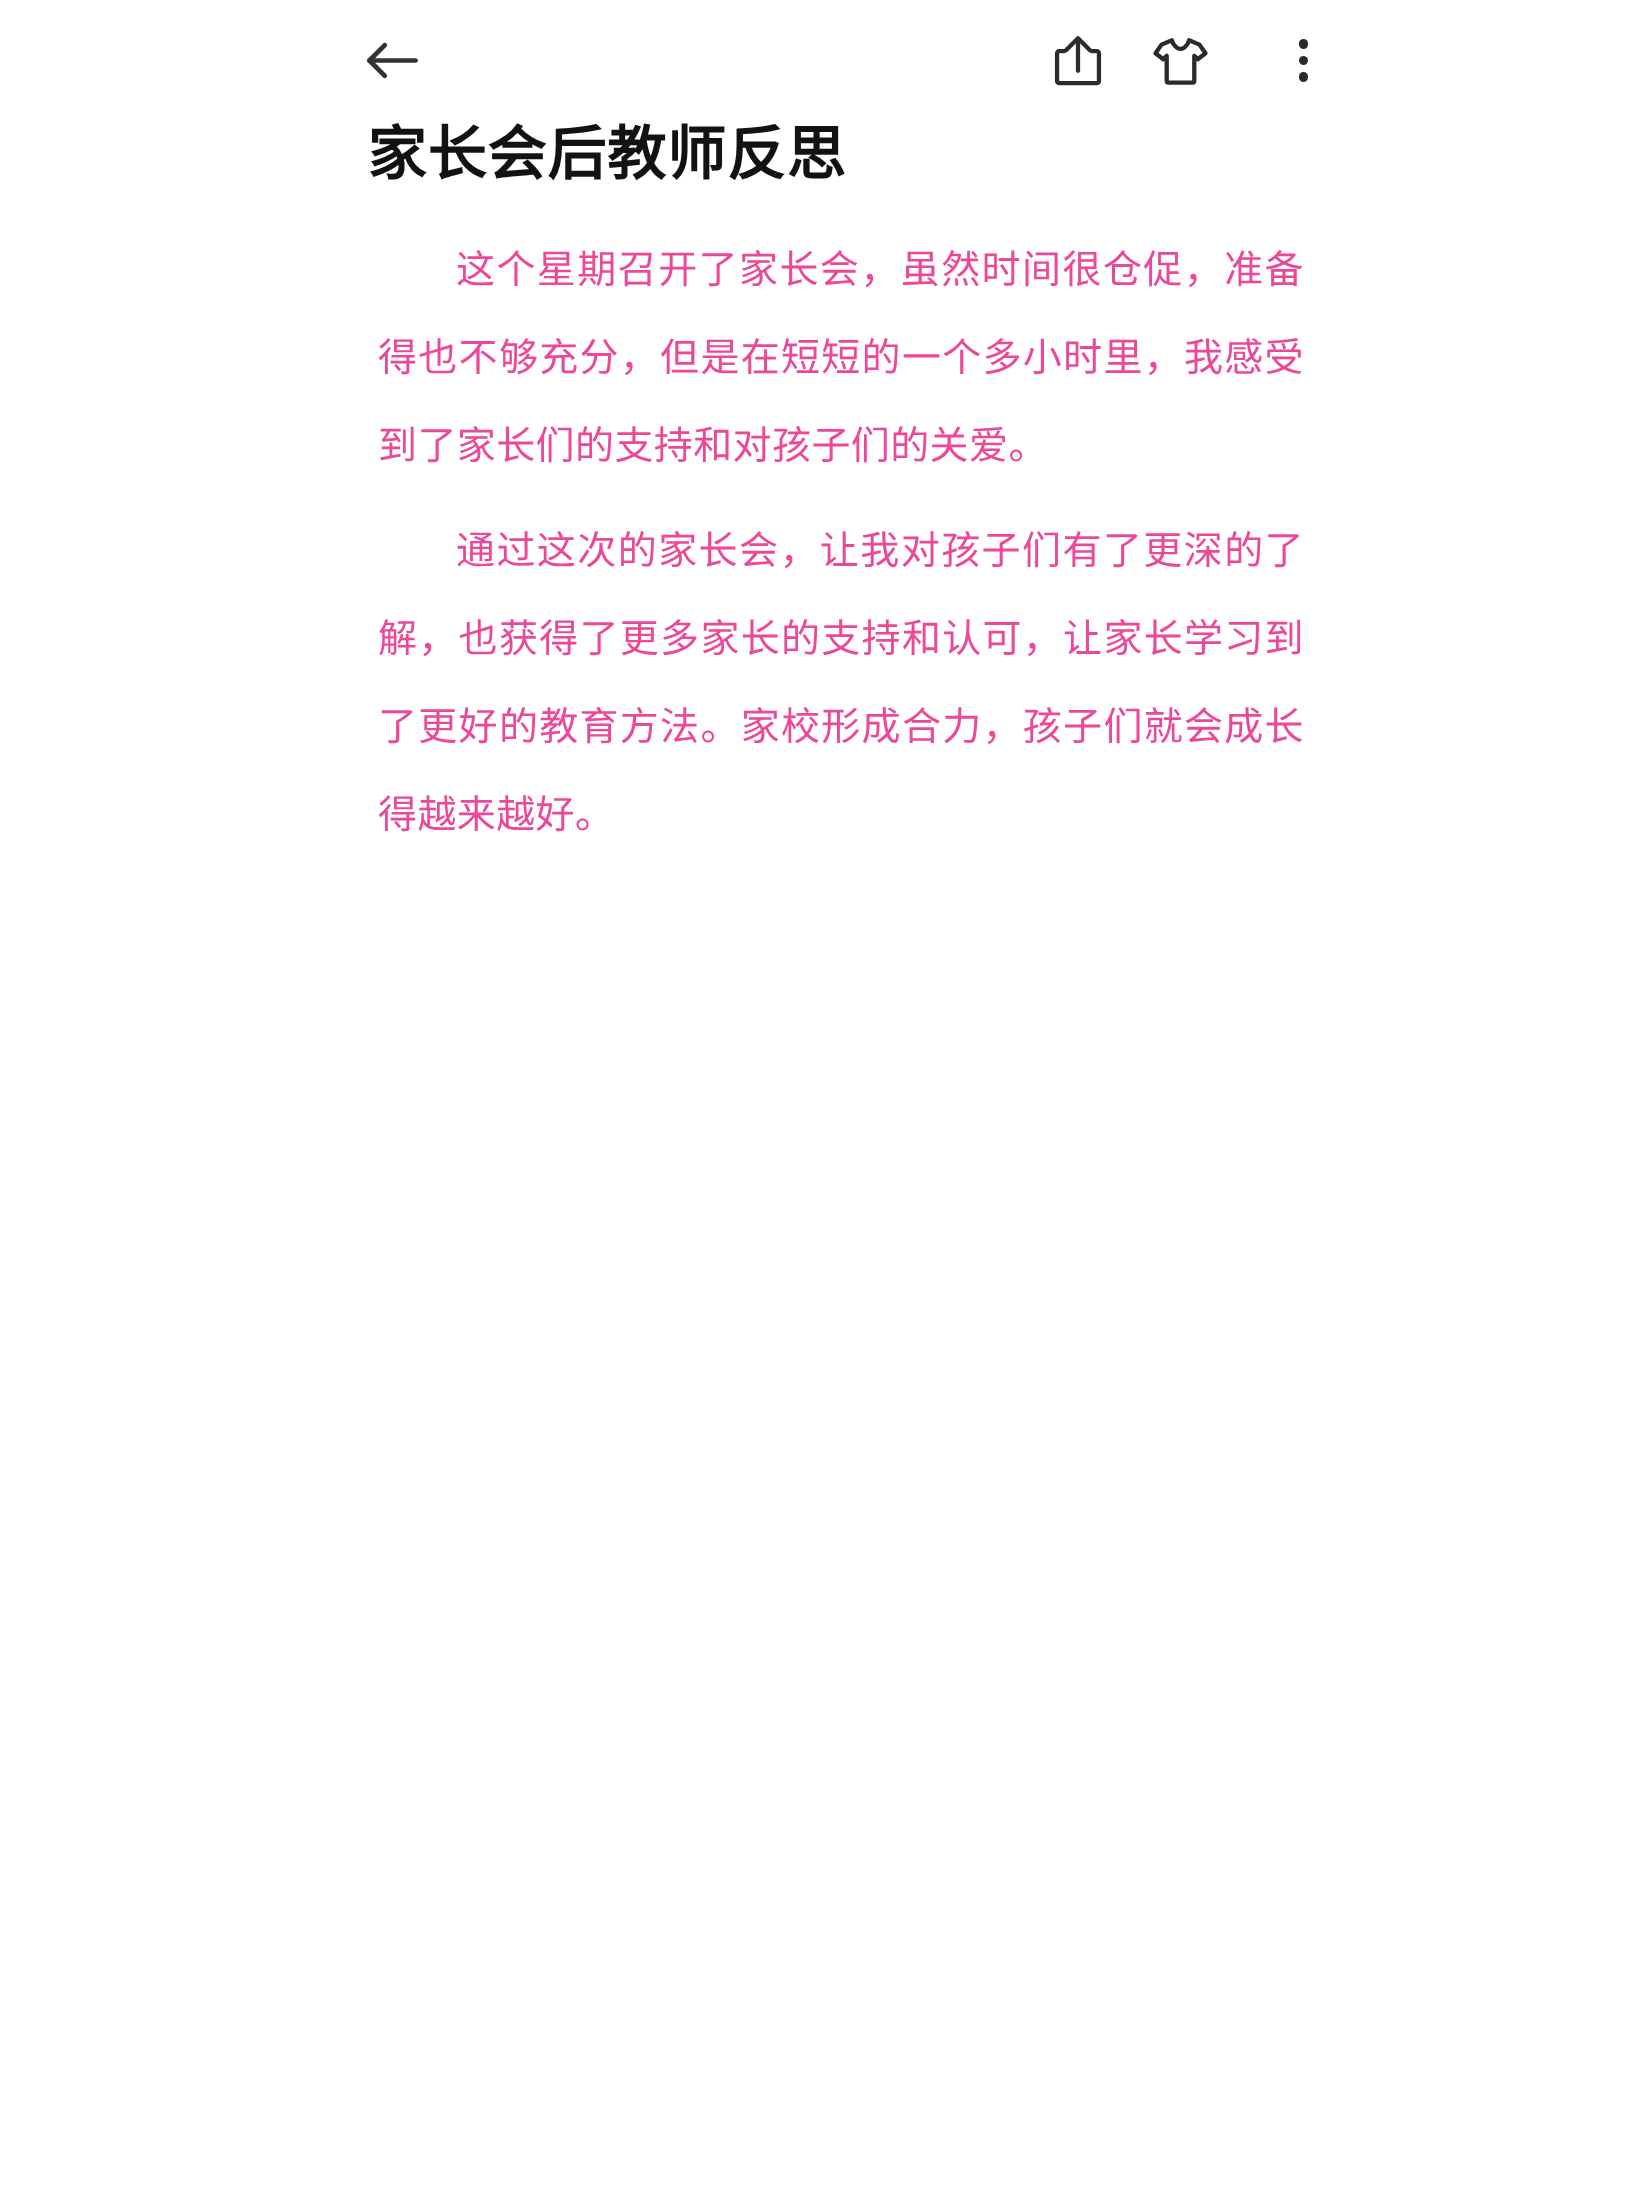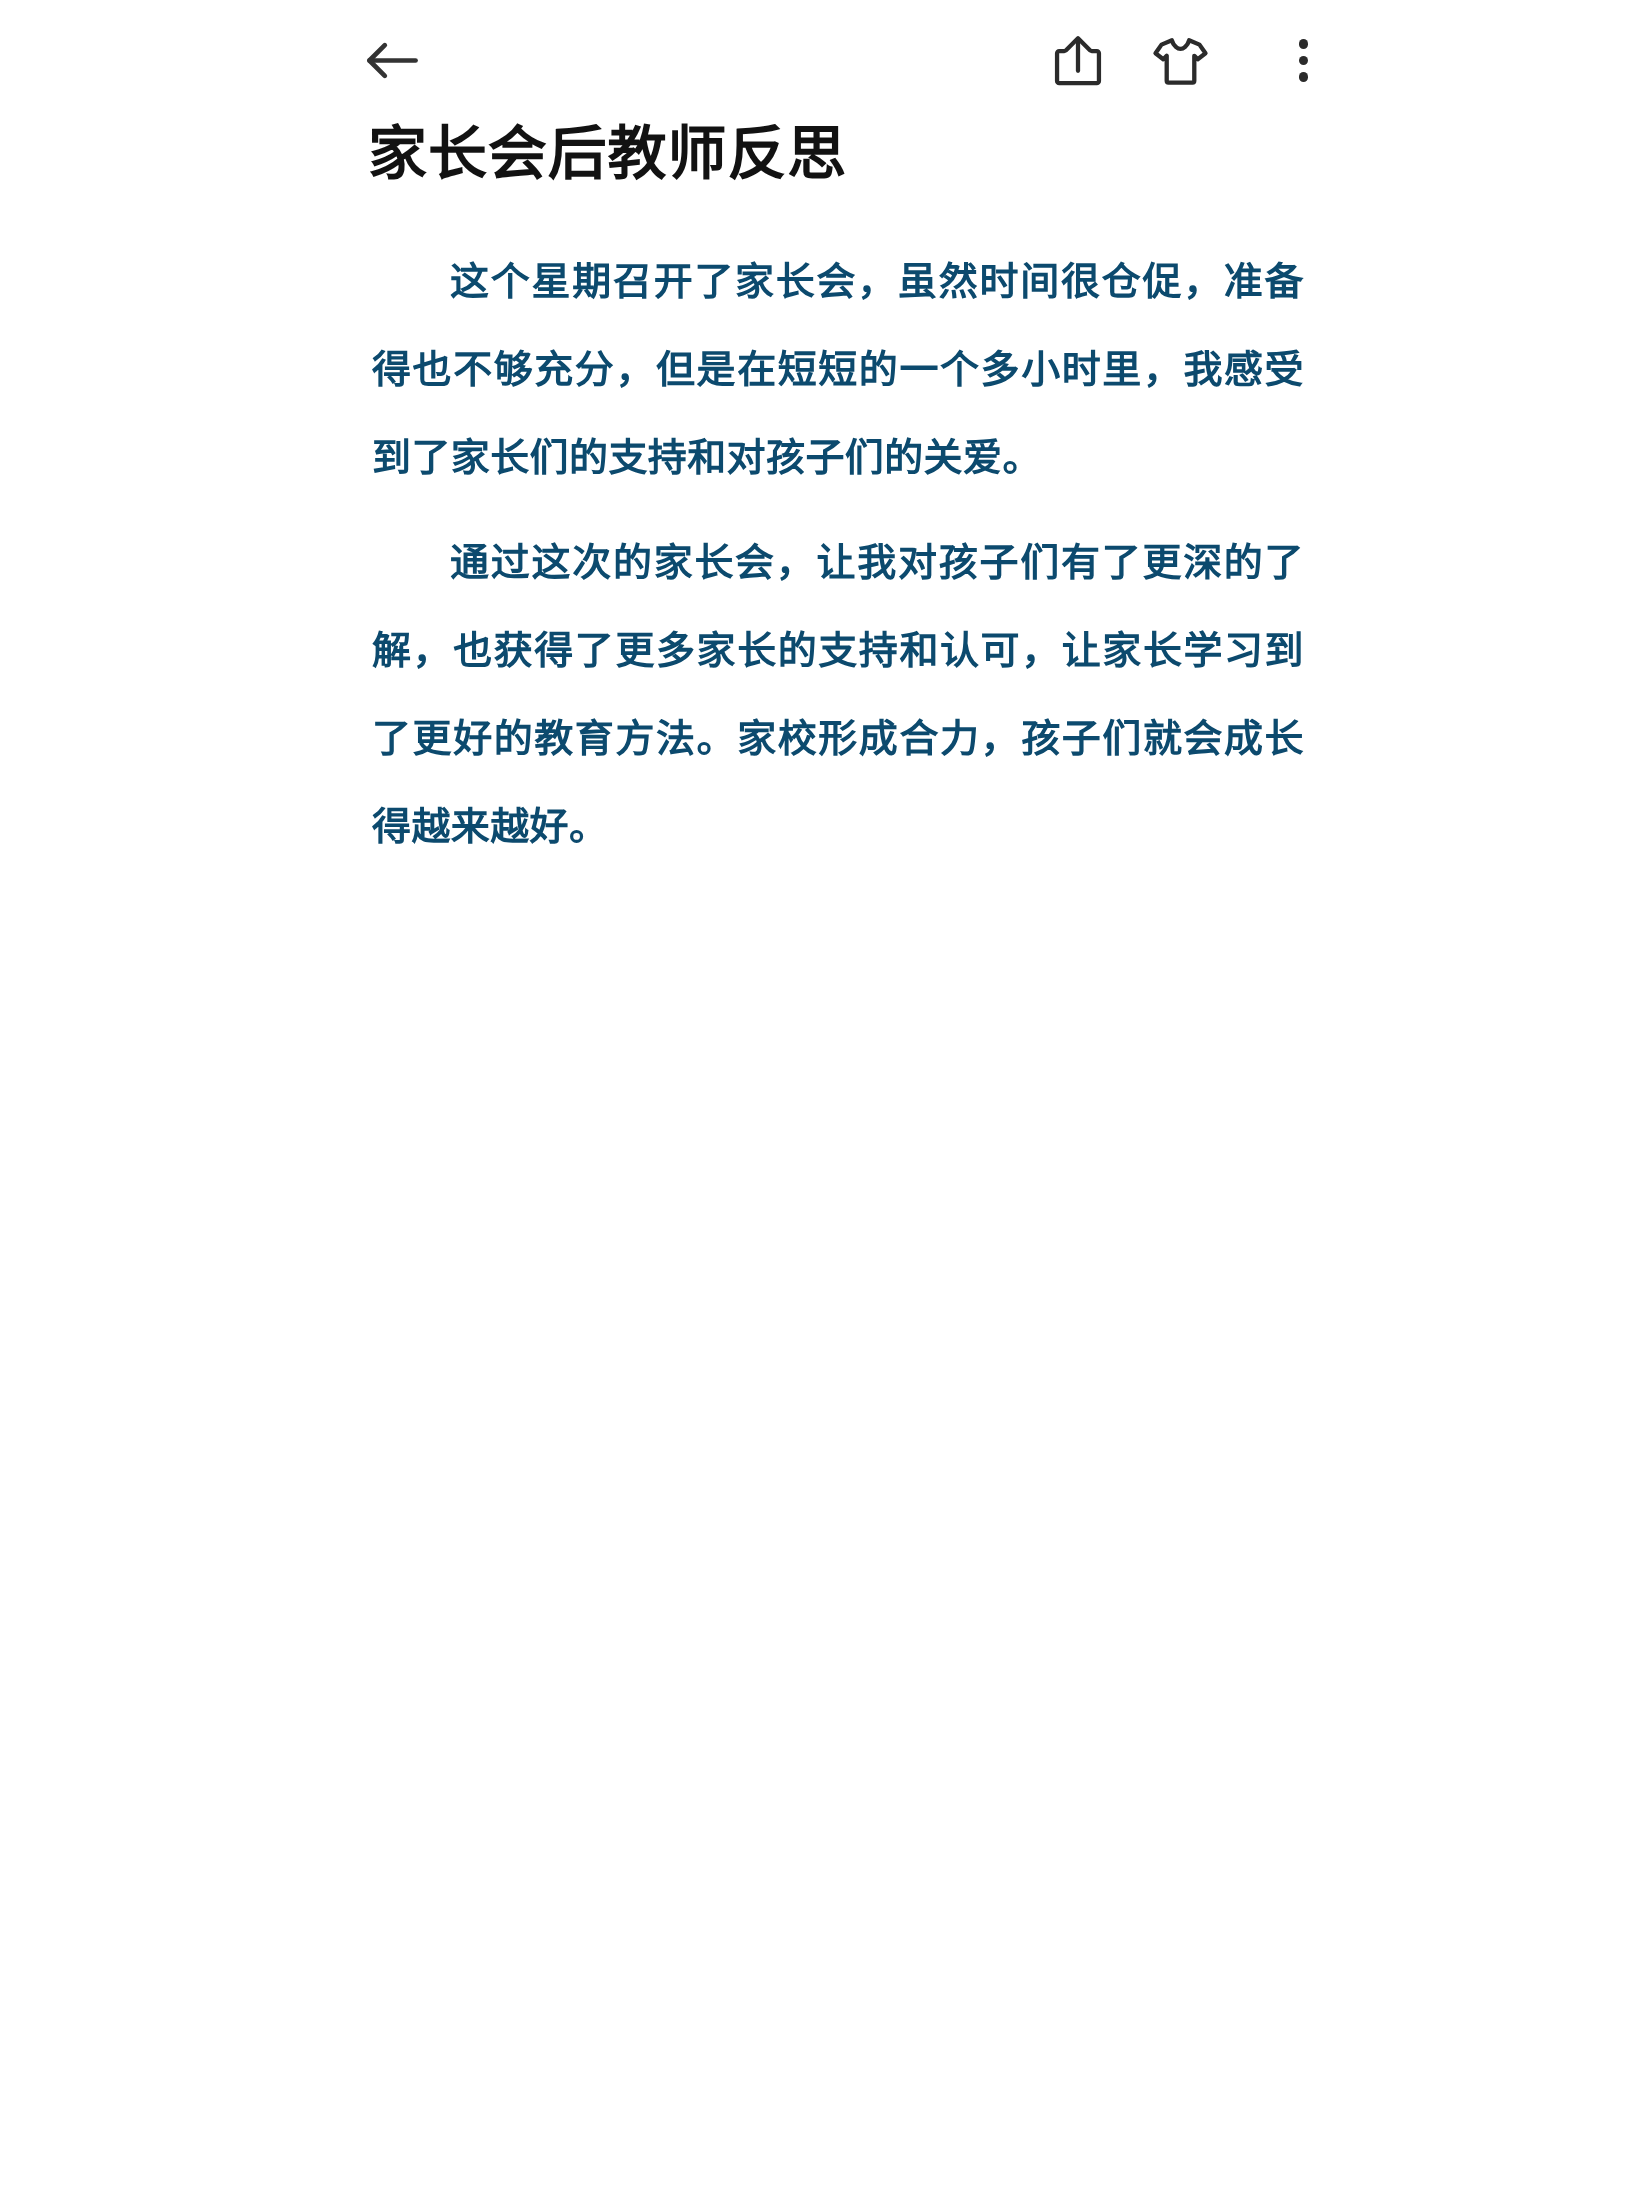--- a/index.html
+++ b/index.html
@@ -95,34 +95,34 @@
     padding: 120px 348px 0 368px;
     box-sizing: border-box;
   }
 
   .doc-title {
     font-size: 59px;
     font-weight: 700;
     line-height: 1.16;
     letter-spacing: 0.9px;
     color: #121212;
-    margin: 0 0 50px 0;
+    margin: 0 0 38px 0;
     font-family: "Liberation Sans", "DejaVu Sans", sans-serif;
   }
 
   .doc-body p {
-    margin: 0 0 17px 4px;
+    margin: 0 0 17px 10px;
     font-size: 39px;
     line-height: 88px;
     letter-spacing: 0.4px;
-    color: #0c4a6e;
+    color: #ec4899;
     text-align: justify;
     text-justify: inter-ideograph;
     text-indent: 2em;
-    font-weight: 700;
+    font-weight: 400;
     font-family: "Liberation Sans", "DejaVu Sans", sans-serif;
   }
   .doc-body p:last-child { margin-bottom: 0; }
 </style>
 </head>
 <body>
 
 <div class="page">
 
   <div class="topbar">

